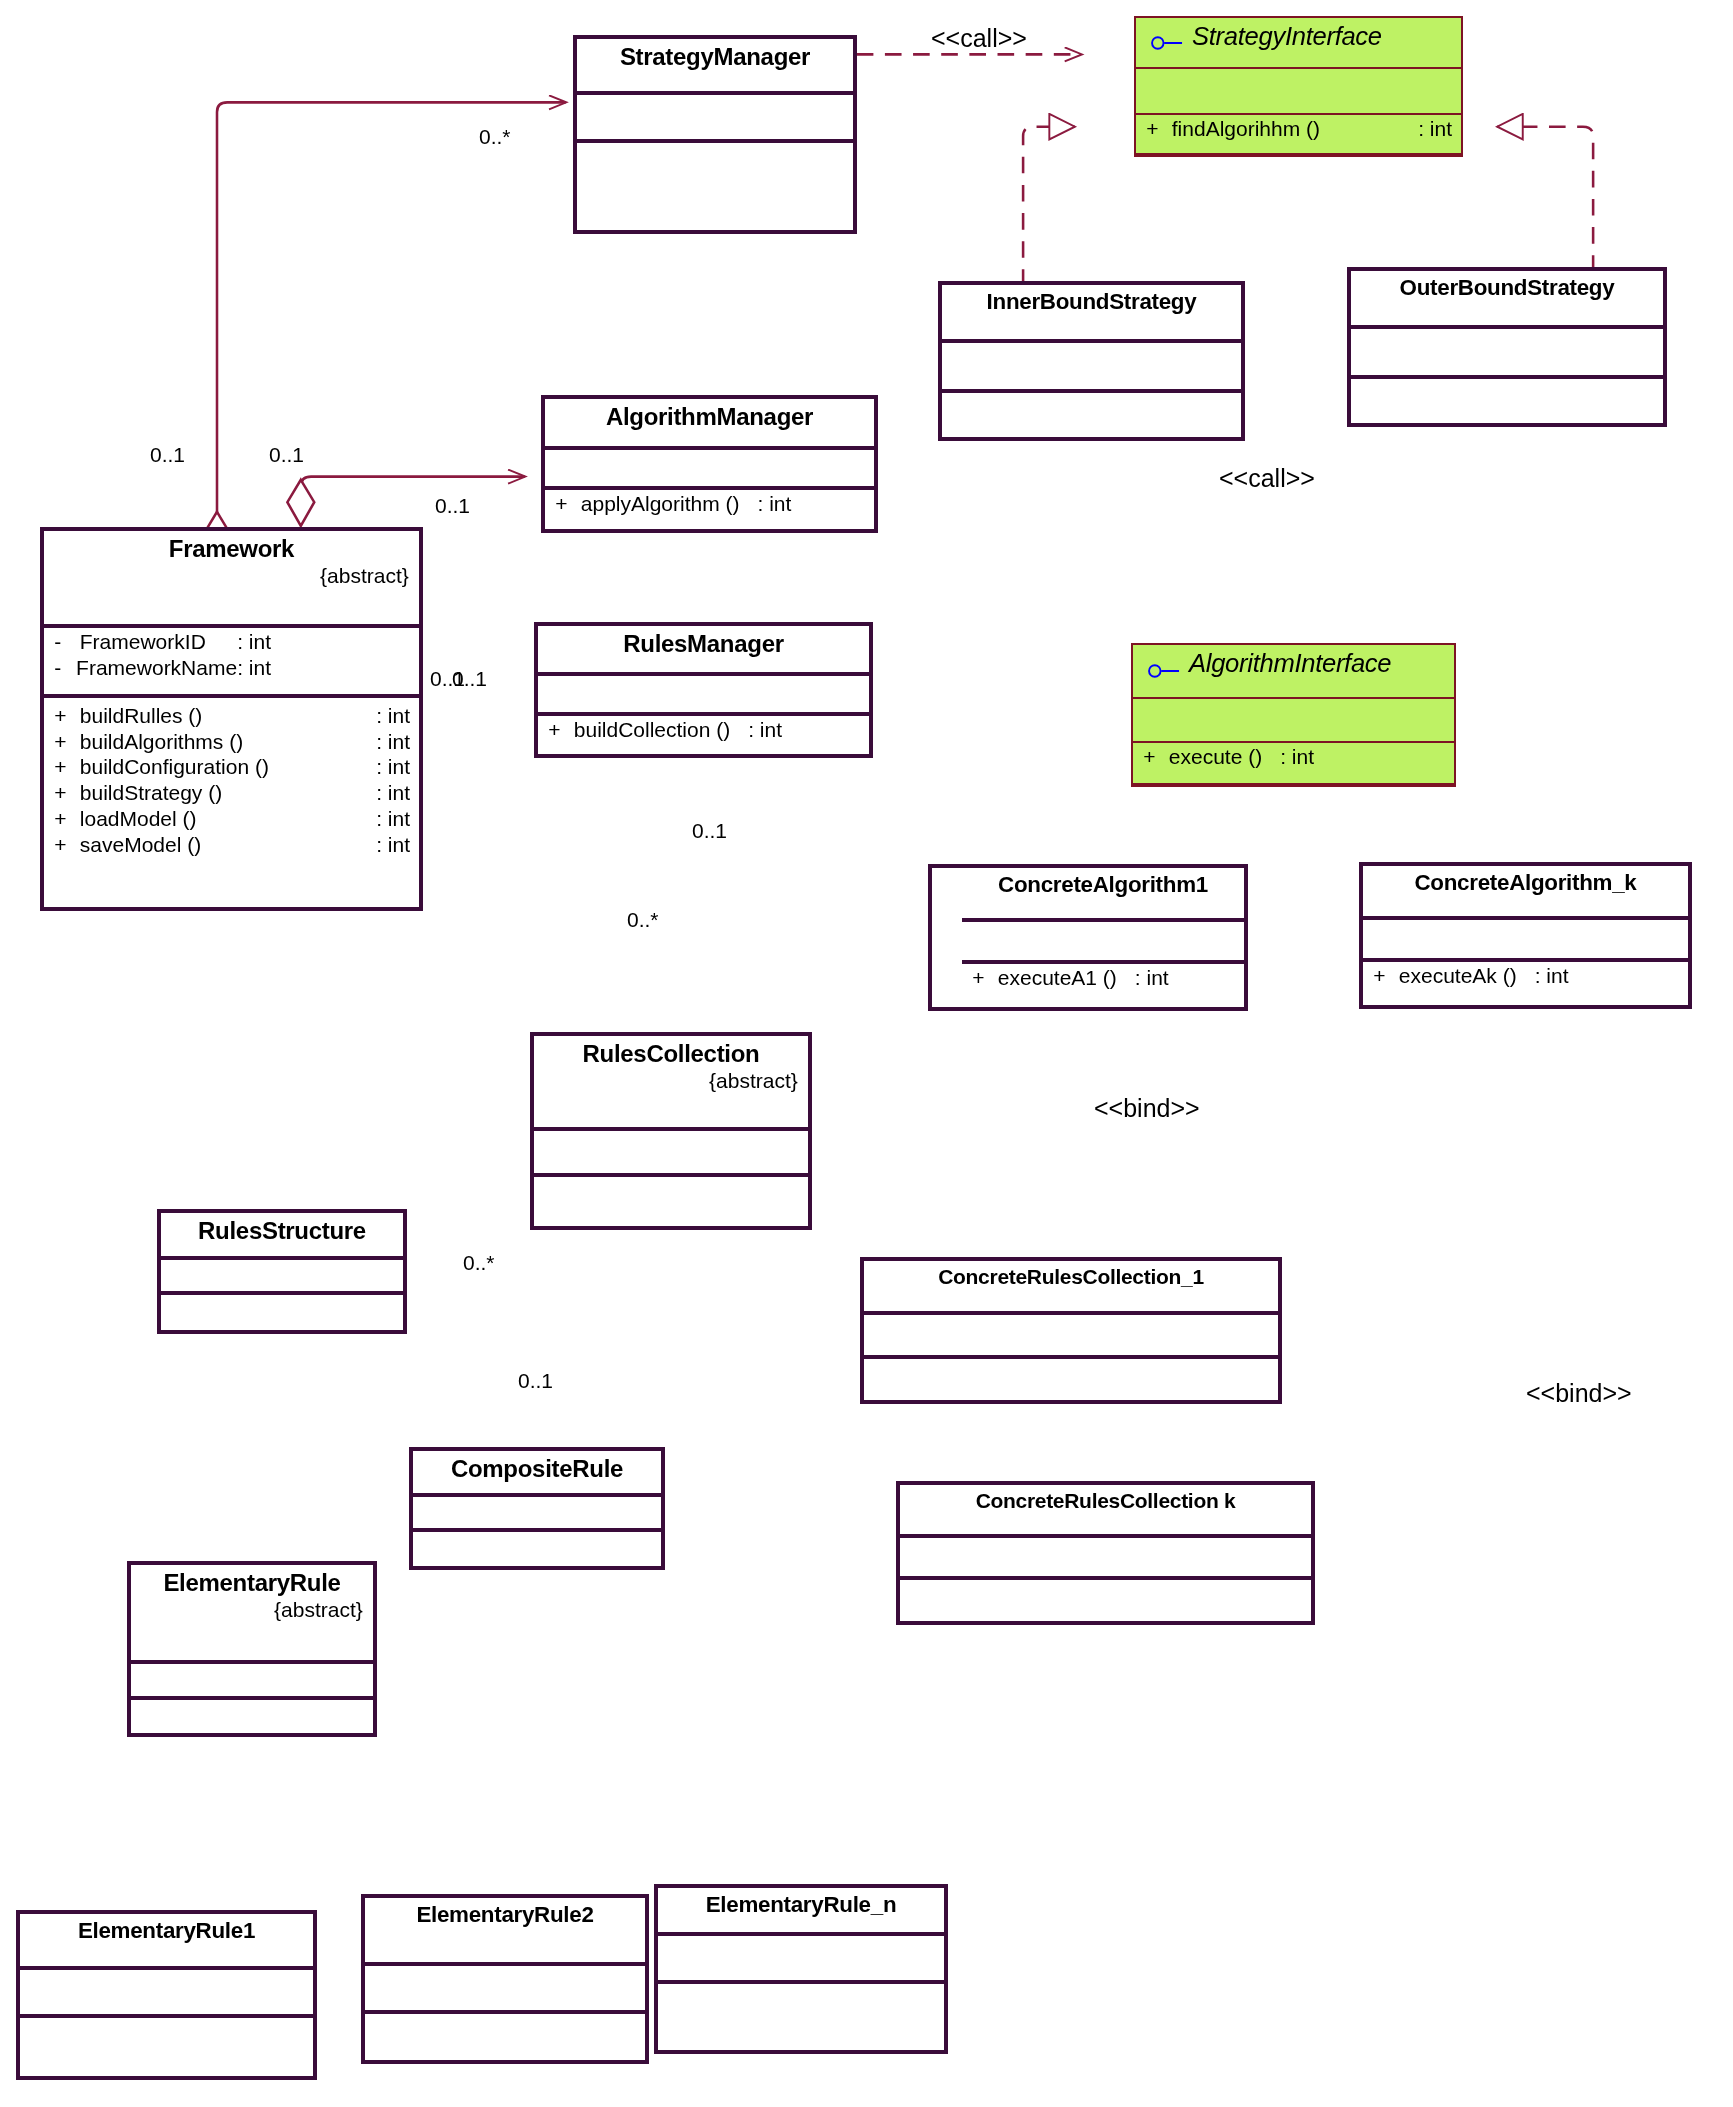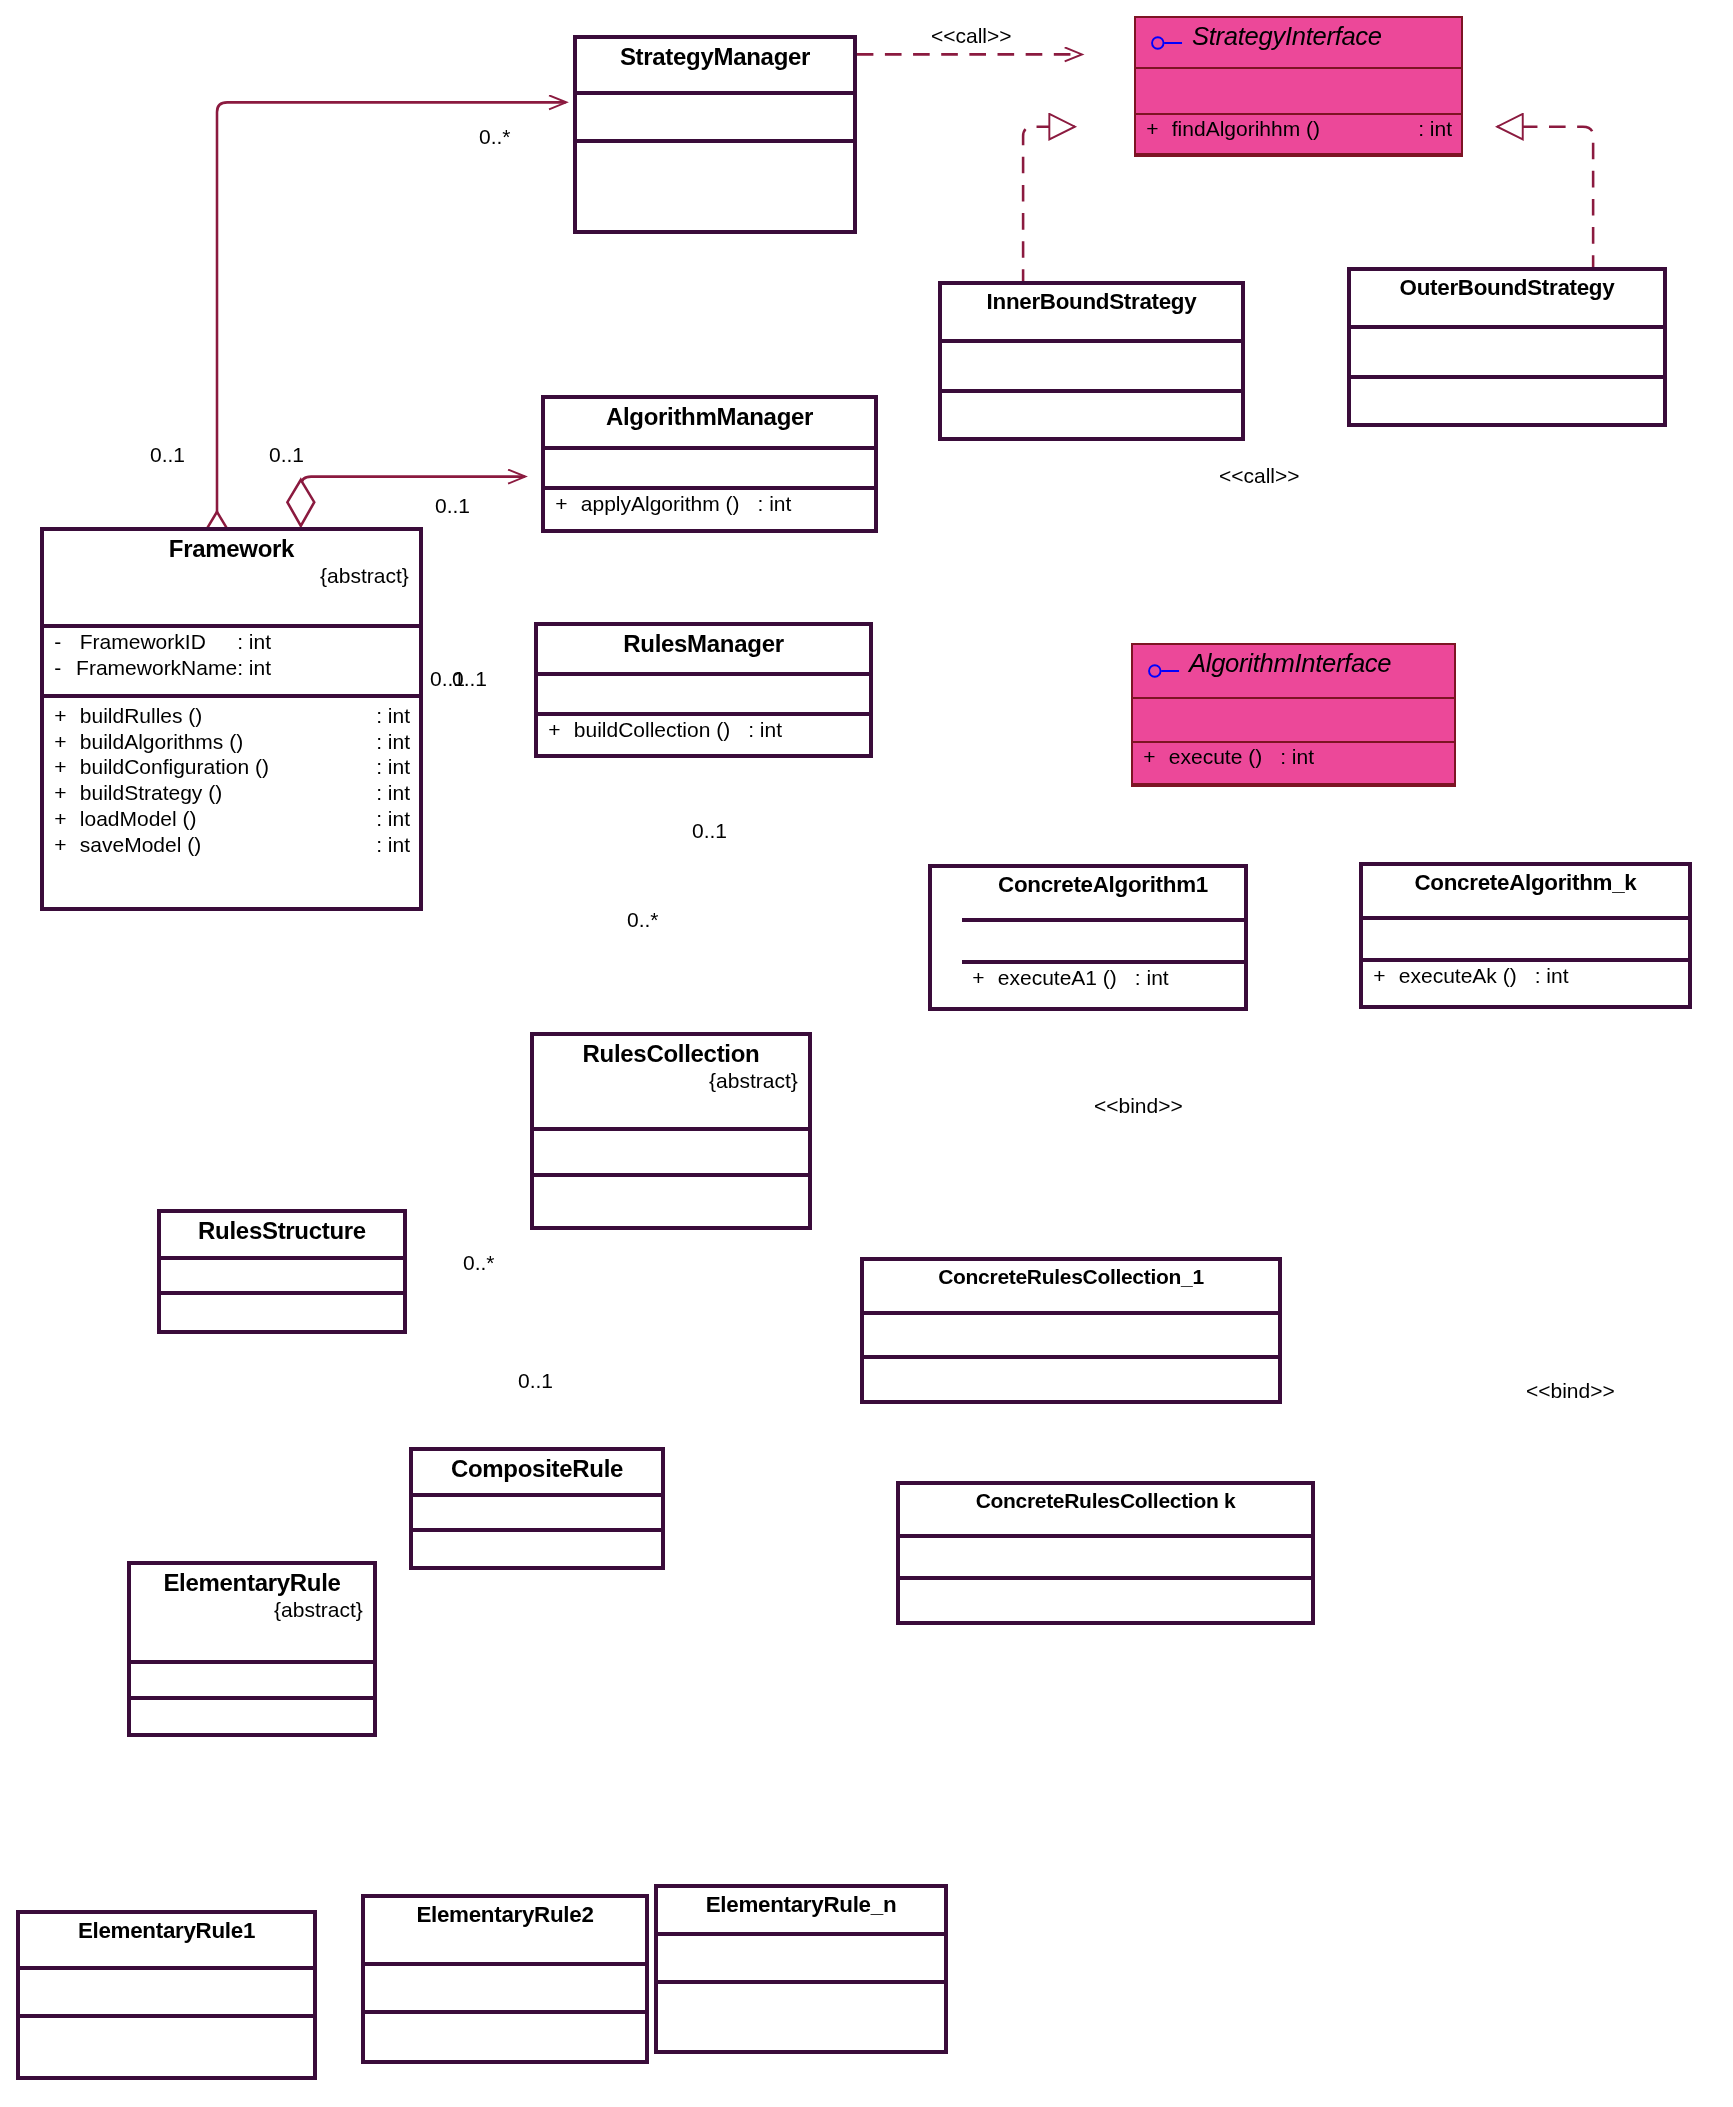--- a/index.html
+++ b/index.html
@@ -25,21 +25,21 @@
   
   .uml {
     position: absolute;
     box-sizing: border-box;
     border: 4.5px solid #3a0c3a;
     background: #ffffff;
     z-index: 5;
   }
   .uml.iface {
     border: 2.6px solid #7d1424;
-    background: #ec4899;
+    background: #bef264;
   }
   .sec {
     box-sizing: border-box;
     border-bottom: 4.5px solid #3a0c3a;
     position: relative;
   }
   .uml.iface .sec { border-bottom: 2.6px solid #7d1424; }
   .sec:last-child { border-bottom: none; }
 
   .cname {
@@ -89,21 +89,21 @@
   .member .ty.inl { margin-left: 18px; padding-right: 0; }
 
   
   .lab {
     position: absolute;
     font-size: 21px;
     color: #000;
     white-space: nowrap;
     z-index: 8;
   }
-  .lab.stereo { font-size: 21px; }
+  .lab.stereo { font-size: 25px; }
 </style>
 </head>
 <body>
 
 <div id="canvas">
 
   <svg class="edges" viewBox="0 0 2710 3295" xmlns="http://www.w3.org/2000/svg">
     <defs>
       <marker id="openArrow" markerWidth="40" markerHeight="40" refX="30" refY="12" orient="auto" markerUnits="userSpaceOnUse">
         <path d="M4,1 L31,12 L4,23" fill="none" stroke="#8b1a3f" stroke-width="3"></path>

